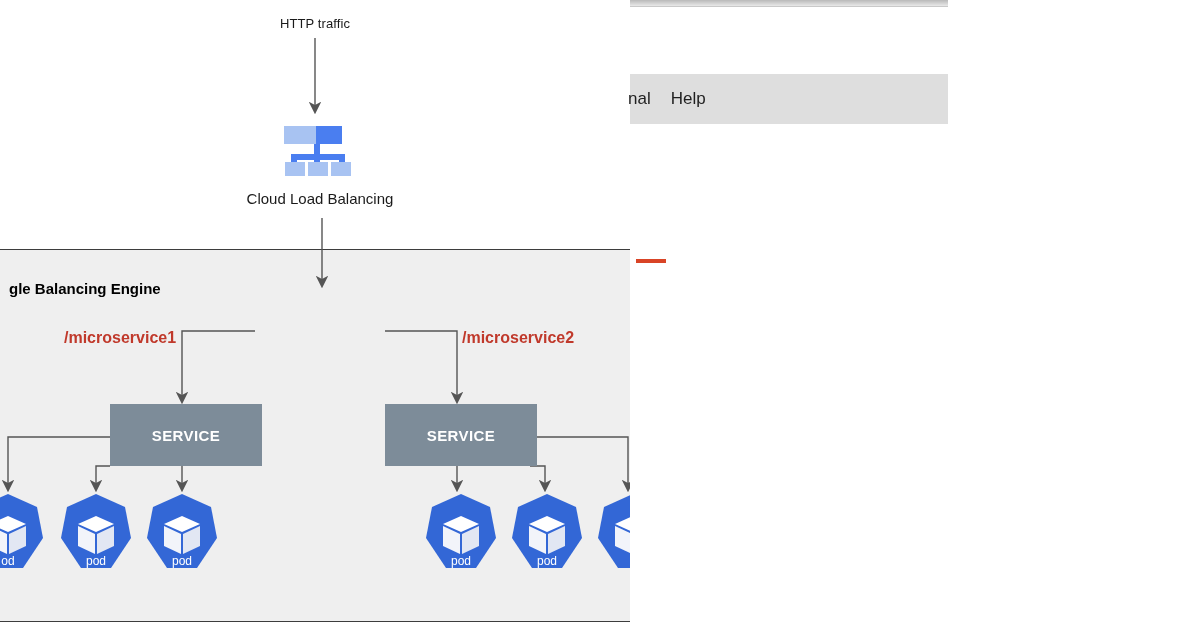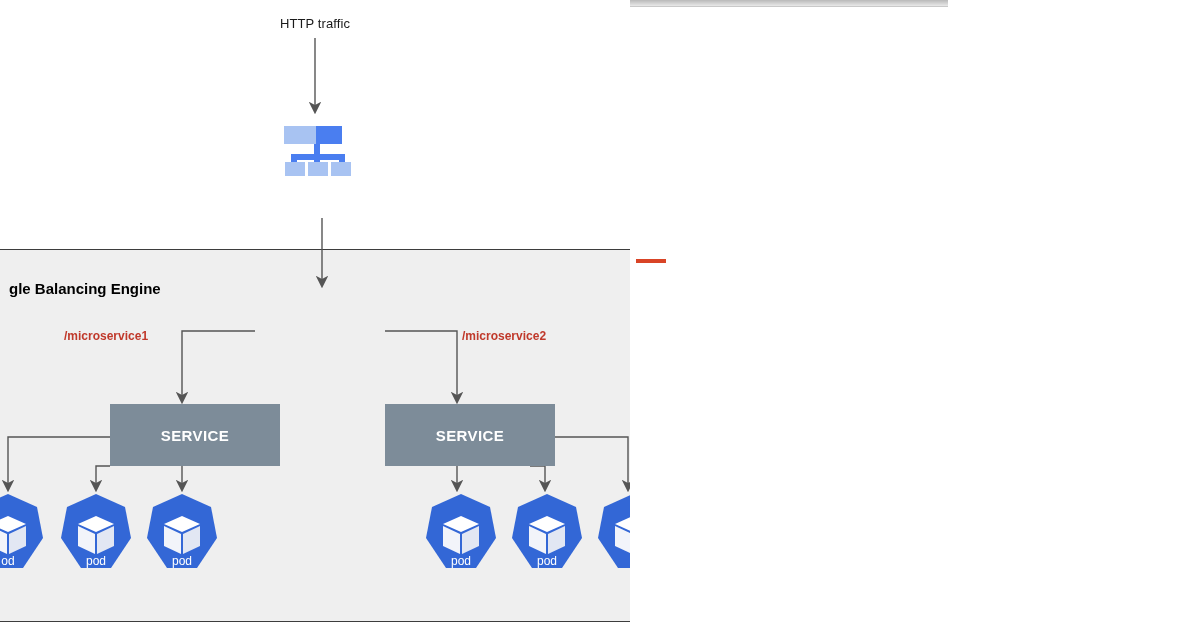--- a/index.html
+++ b/index.html
@@ -82,30 +82,30 @@
     font-size: 15px;
     letter-spacing: .4px;
   }
   .ingress {
     left: 255px; top: 288px;
     width: 130px; height: 87px;
     background: #4a7ef0;
   }
   .service {
     background: #7d8c99;
-    width: 170px; height: 62px;
+    width: 152px; height: 62px;
     top: 404px;
   }
   .service-left  { left: 110px; }
   .service-right { left: 385px; }
 
   
   .route-label {
     position: absolute;
-    font-size: 12px;
+    font-size: 16px;
     font-weight: bold;
     color: #c0392b;
     white-space: nowrap;
   }
   .route-1 { left: 64px;  top: 329px; }
   .route-2 { left: 462px; top: 329px; }
 
   
   .pod {
     position: absolute;
@@ -181,20 +181,21 @@
       <rect x="33" y="18" width="6" height="12" fill="#4a7ef0"></rect>
       <rect x="10" y="28" width="54" height="6" fill="#4a7ef0"></rect>
       <rect x="10" y="28" width="6" height="10" fill="#4a7ef0"></rect>
       <rect x="33" y="28" width="6" height="10" fill="#4a7ef0"></rect>
       <rect x="58" y="28" width="6" height="10" fill="#4a7ef0"></rect>
       <rect x="4" y="36" width="20" height="14" fill="#a8c3f2"></rect>
       <rect x="27" y="36" width="20" height="14" fill="#a8c3f2"></rect>
       <rect x="50" y="36" width="20" height="14" fill="#a8c3f2"></rect>
     </svg>
 
+    <div class="clb-label">Cloud Load Balancing</div>
 
     <div id="gke-box">
       <div class="gke-title">gle Balancing Engine</div>
     </div>
 
     <svg class="wires" viewBox="0 0 630 630">
       <defs>
         <marker id="arr" markerWidth="9" markerHeight="9" refX="4.5" refY="4.5" orient="auto">
           <path d="M0,0 L9,4.5 L0,9 L2.4,4.5 z" fill="#555"></path>
         </marker>
@@ -299,17 +300,21 @@
       </svg>
       <span class="pod-label">p</span>
     </div>
   </div>
 
   <div id="panel-divider"></div>
 
   <div id="window-panel">
     <div id="win-titlebar"></div>
 
+    <div id="menubar">
+      <span class="menu-item clipped">nal</span>
+      <span class="menu-item">Help</span>
+    </div>
 
   </div>
 
   <div id="red-rule"></div>
 </div>
 
 </body></html>

